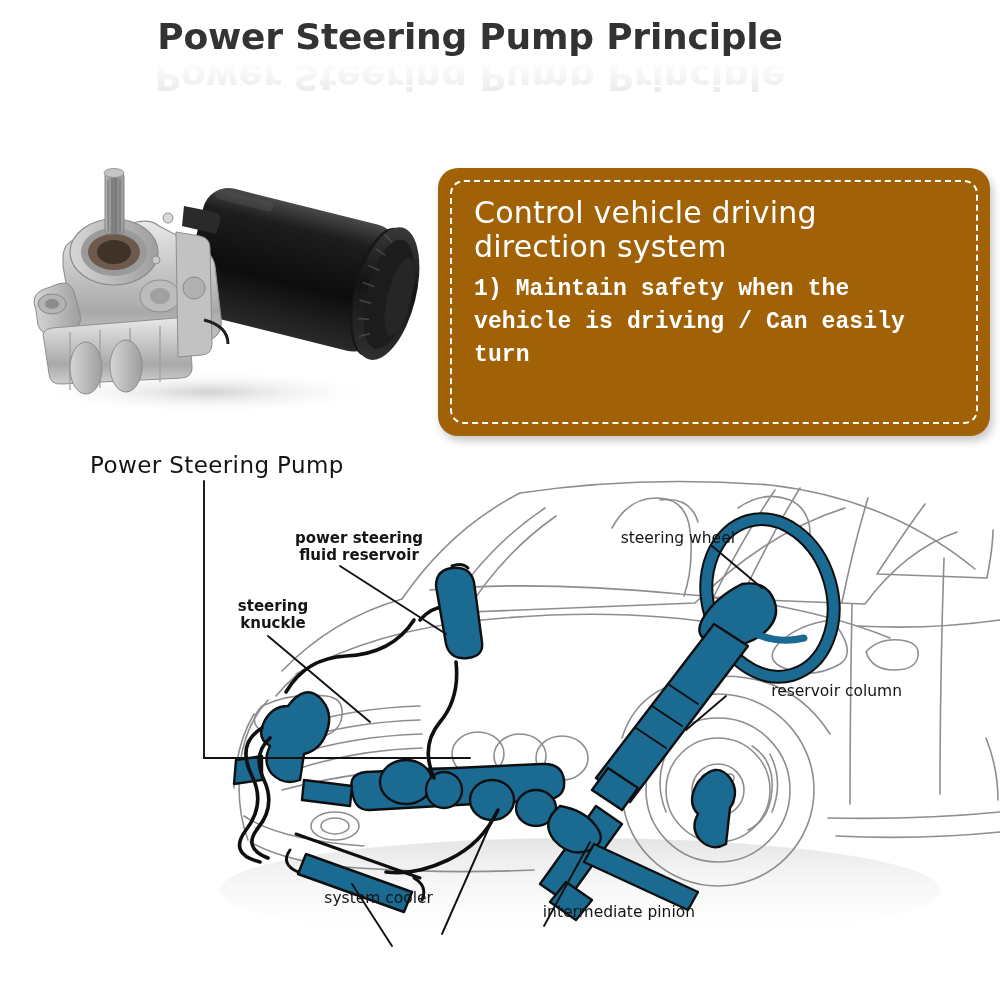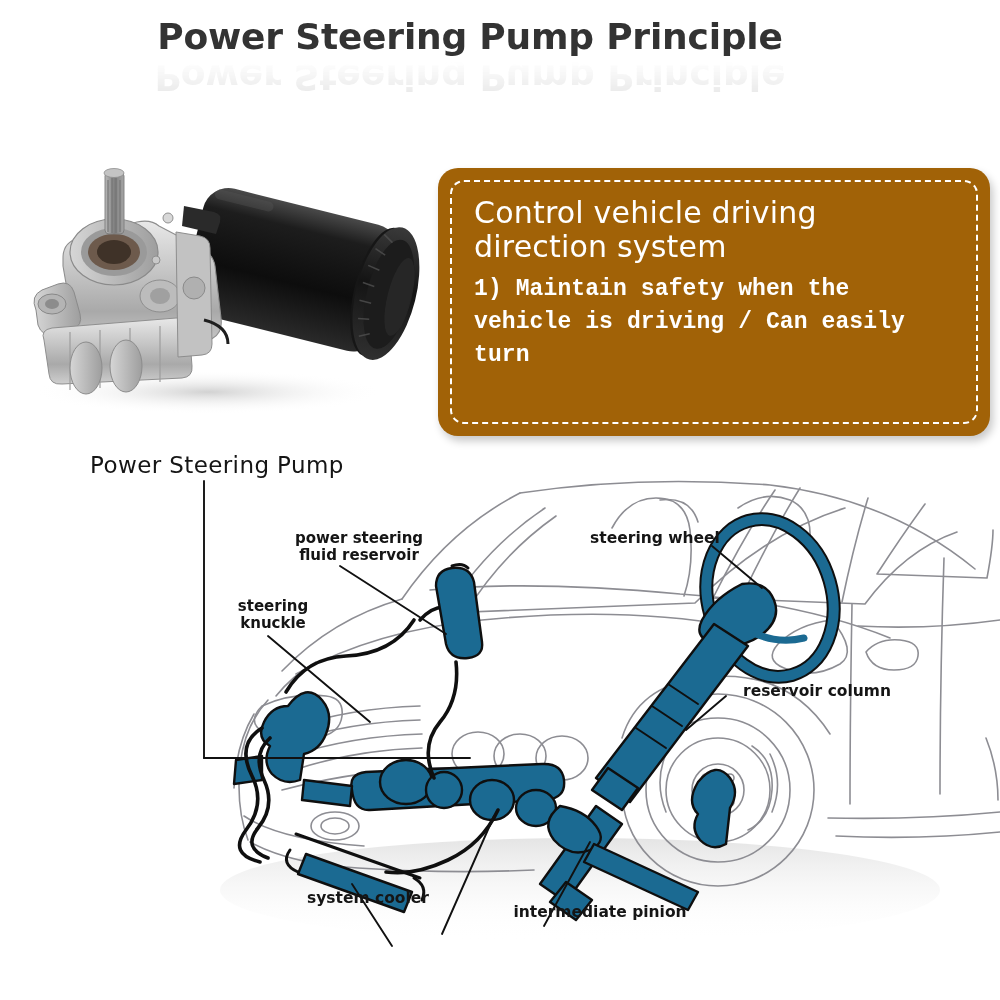--- a/index.html
+++ b/index.html
@@ -69,21 +69,21 @@
   
   .diagram{position:absolute;left:0;top:438px;width:1000px;height:545px;}
   .lbl{
     position:absolute;
     font-family:"DejaVu Sans","Liberation Sans",sans-serif;
     color:#151515;
     white-space:pre-line;
   }
   .lbl-big{font-size:23px;font-weight:400;letter-spacing:.4px;}
   .lbl-sm{font-size:15px;font-weight:bold;line-height:1.1;text-align:center;}
-  .lbl-sm-l{font-size:15.5px;font-weight:bold;line-height:1.1;text-align:center;}
+  .lbl-sm-l{font-size:15.5px;font-weight:normal;line-height:1.1;text-align:right;}
 </style>
 </head>
 <body>
 
 <div id="stage">
 
   <div class="title-wrap">
     <div class="title">Power Steering Pump Principle</div>
     <div class="title-reflection">Power Steering Pump Principle</div>
   </div>

